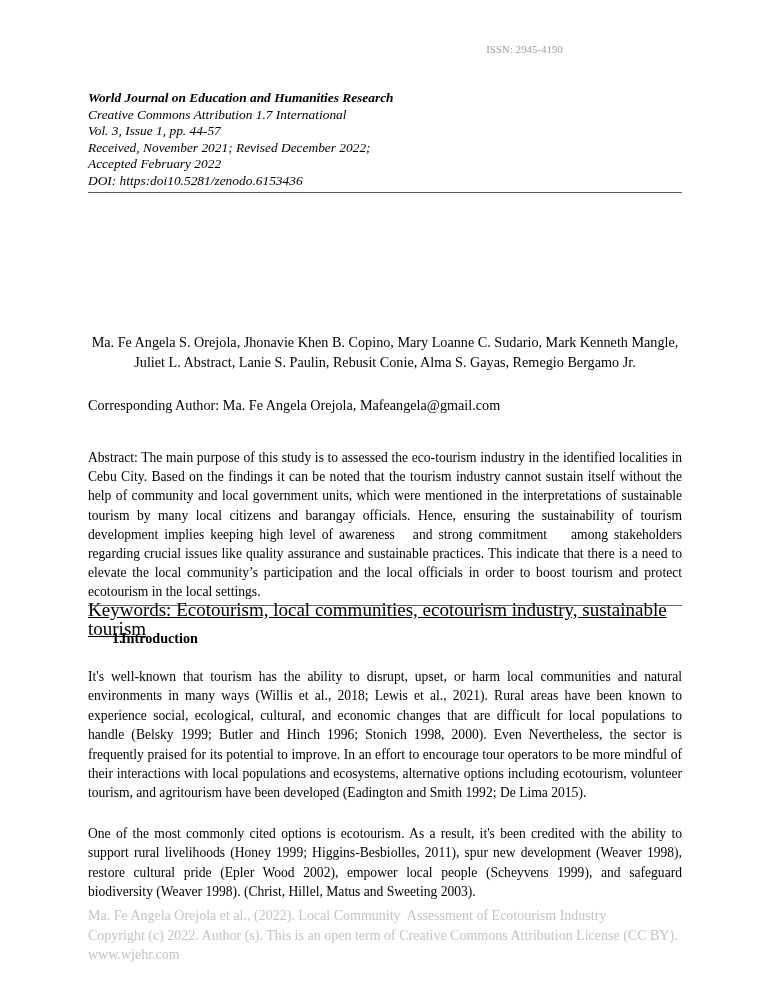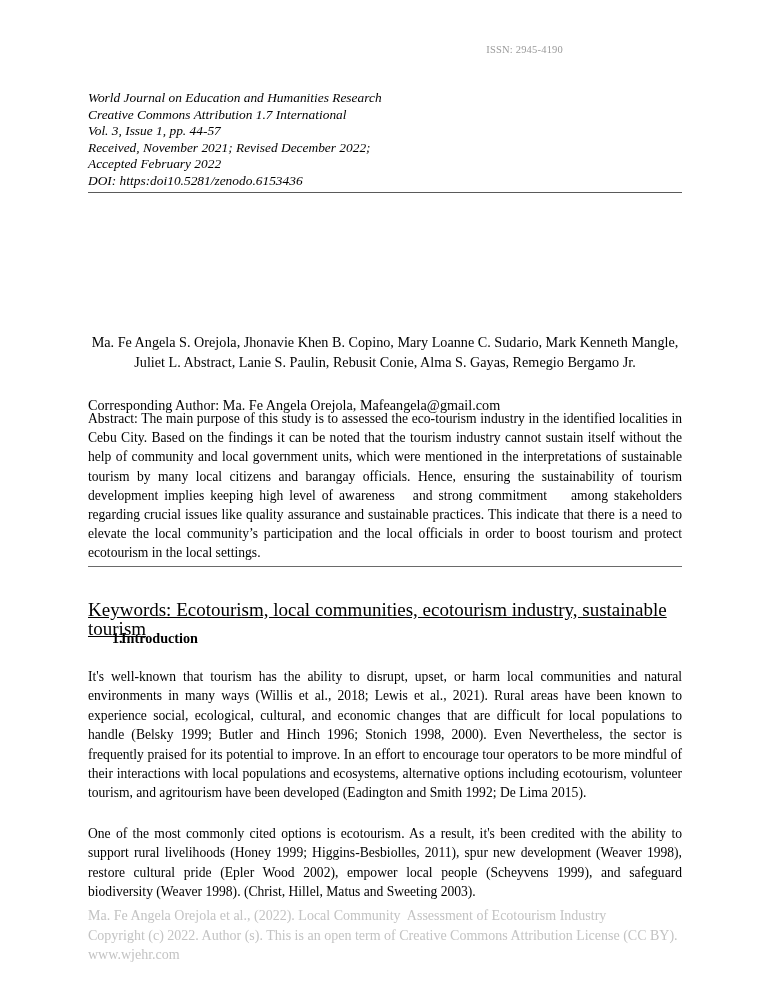--- a/index.html
+++ b/index.html
@@ -42,21 +42,21 @@
     border-bottom: 1.1px solid #5a5a5a;
     padding-bottom: 2px;
   }
   .journal-header div {
     font-style: italic;
     font-size: 13.4px;
     line-height: 16.6px;
     white-space: nowrap;
   }
   .journal-header .jh-title {
-    font-weight: normal;
+    font-weight: bold;
   }
 
   
   .article-title {
     position: absolute;
     top: 243px;
     left: 110px;
     width: 550px;
     text-align: center;
     font-weight: bold;
@@ -81,21 +81,21 @@
     top: 396px;
     left: 88px;
     width: 594px;
     font-size: 14.2px;
     line-height: 19px;
   }
 
   
   .abstract {
     position: absolute;
-    top: 409px;
+    top: 448px;
     left: 88px;
     width: 594px;
     font-size: 13.6px;
     line-height: 19.2px;
     text-align: justify;
     border-bottom: 1.1px solid #6a6a6a;
     padding-bottom: 3px;
     white-space: pre-wrap;
   }
 

